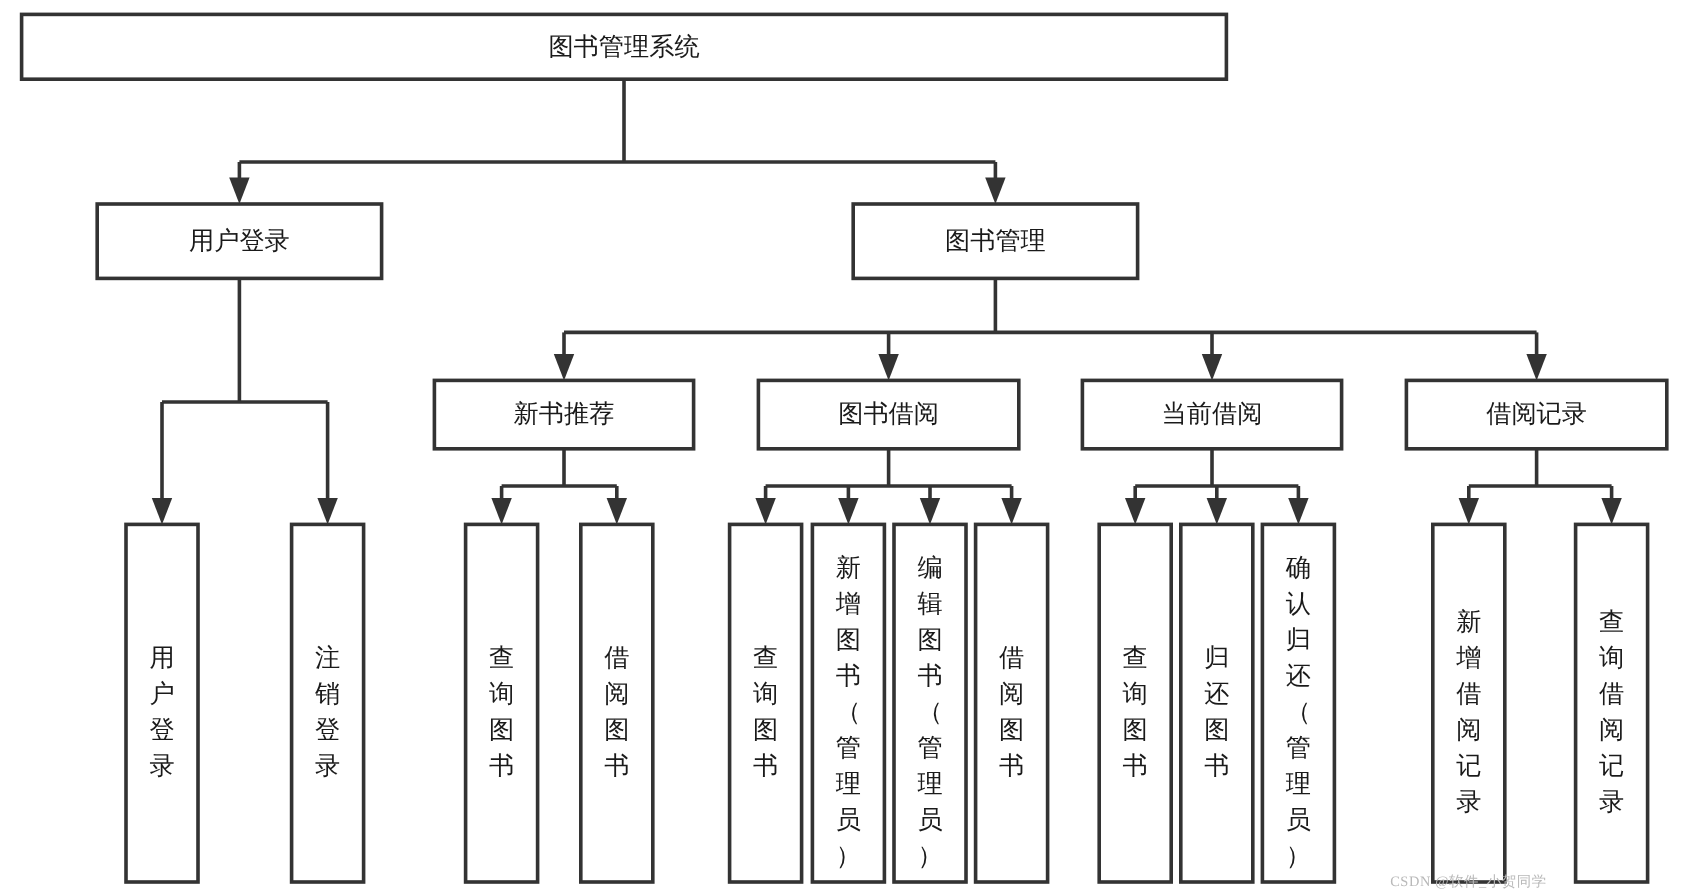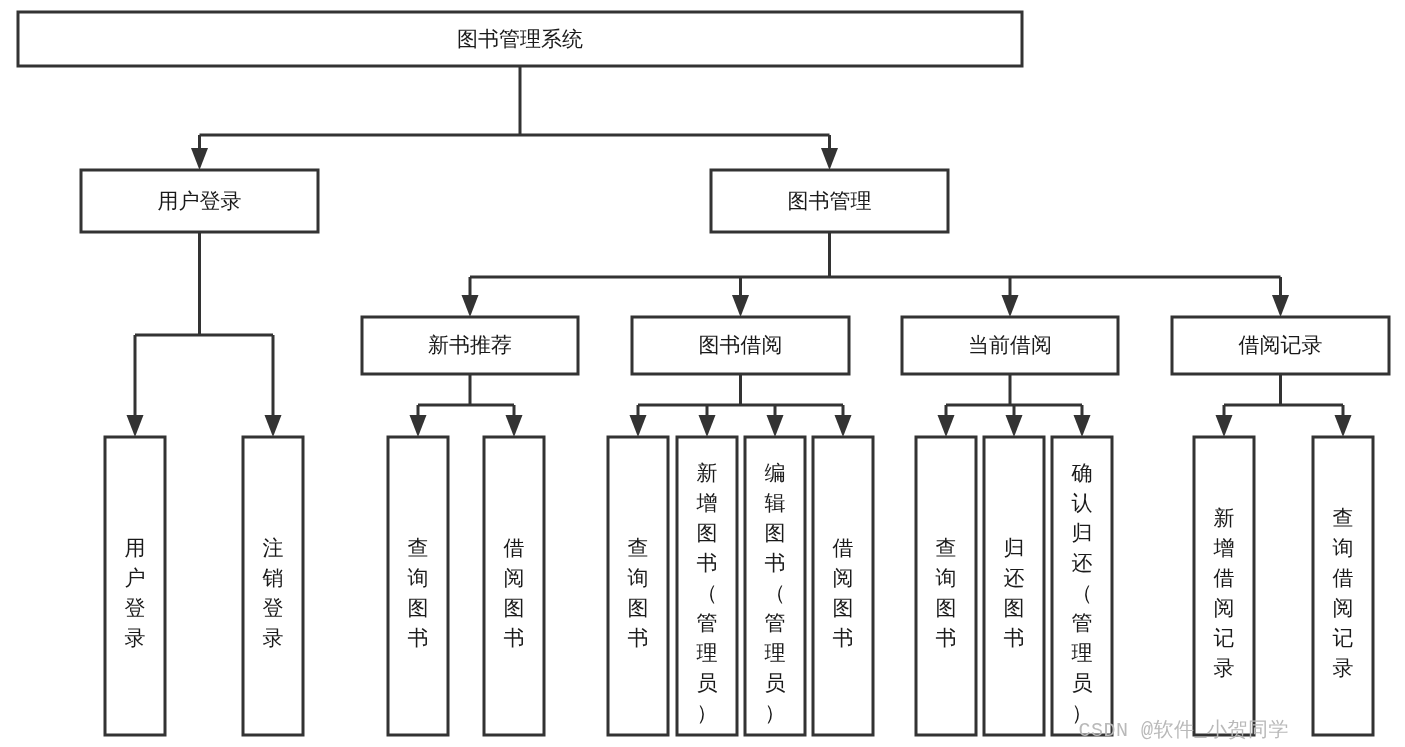--- a/index.html
+++ b/index.html
@@ -44,22 +44,22 @@
     fill: none;
   }
   .arrow-head {
     fill: #333333;
     stroke: none;
   }
   .watermark {
     position: absolute;
     right: 8px;
     bottom: 4px;
-    font-family: Liberation Mono, monospace;
-    font-size: 20px;
+    font-family: Liberation Serif, serif;
+    font-size: 12px;
     color: #b9b9b9;
     letter-spacing: 0.5px;
     white-space: nowrap;
     user-select: none;
   }
 </style>
 </head>
 <body>
 
 <div id="diagram-root">

